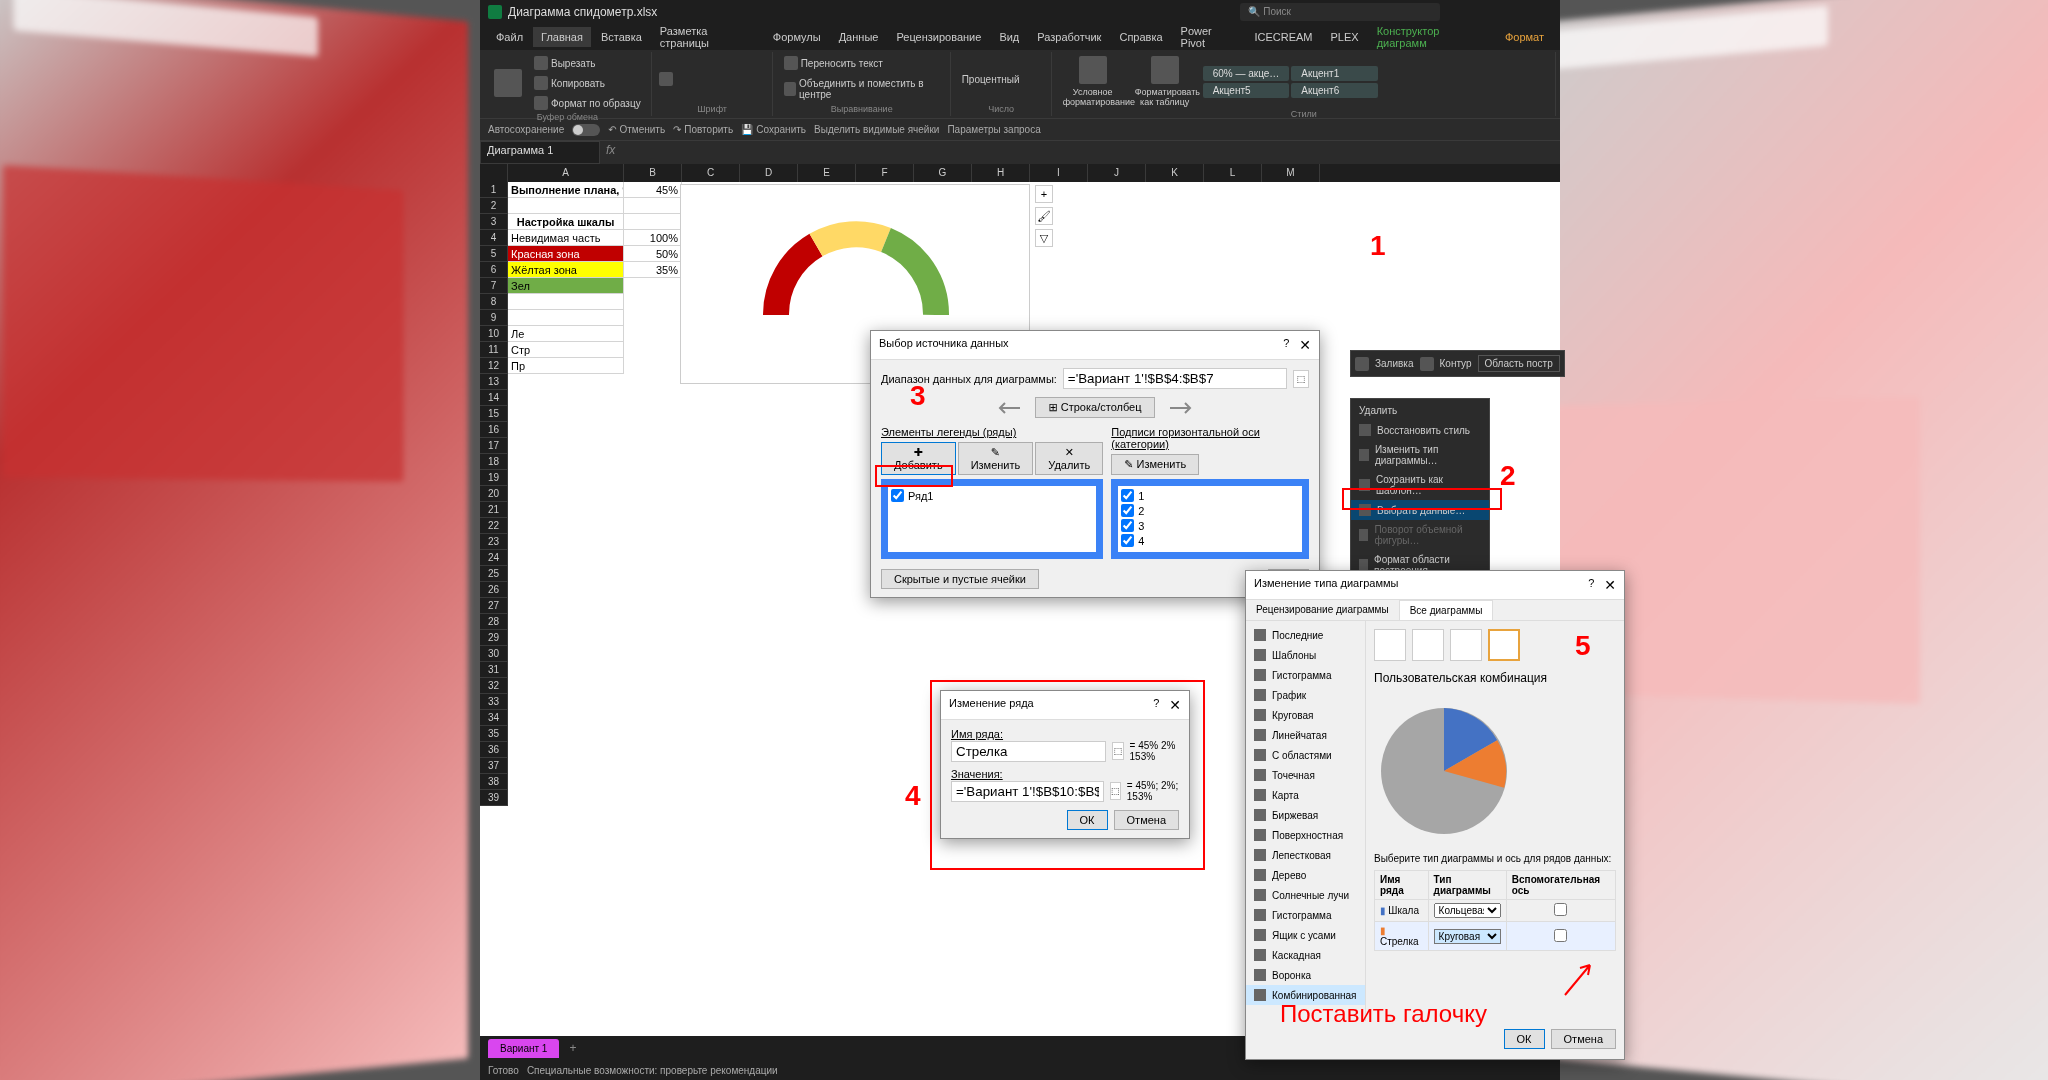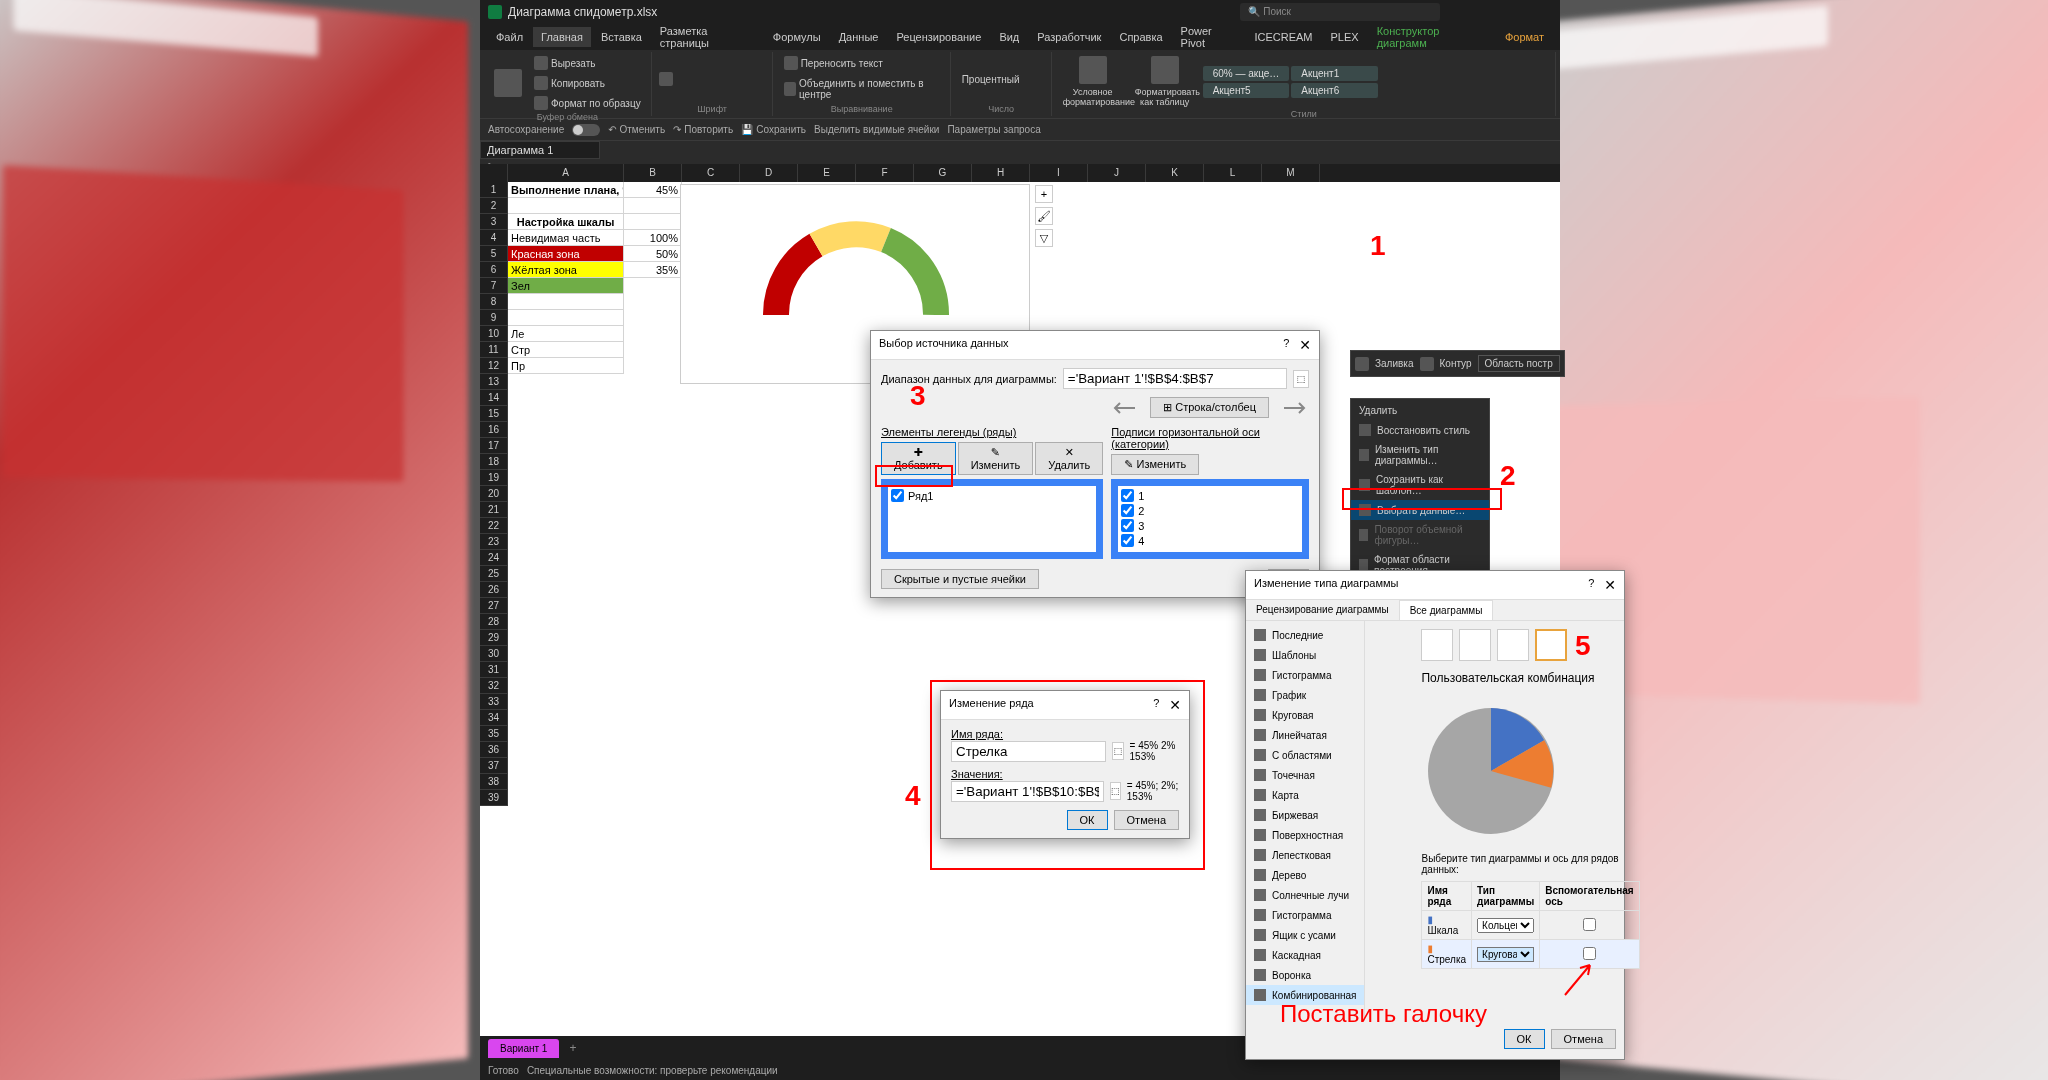--- a/index.html
+++ b/index.html
@@ -24,21 +24,21 @@
 .ribbon-group { border-right:1px solid #3a3a3a; padding:2px 6px; display:flex; flex-direction:column; justify-content:space-between; }
 .ribbon-group .grp-label { font-size:9px; color:#888; text-align:center; }
 .ribbon-group .grp-body { display:flex; gap:4px; flex:1; align-items:center; }
 .rbtn { display:flex; align-items:center; gap:3px; padding:2px 4px; font-size:10px; color:#ccc; }
 .ricon { width:14px; height:14px; background:#555; border-radius:2px; }
 .ricon.big { width:28px; height:28px; }
 .accent-chip { padding:2px 10px; background:#3a4a4a; font-size:10px; border-radius:2px; }
 .qat { height:22px; background:#2b2b2b; display:flex; align-items:center; gap:8px; padding:0 8px; font-size:10px; color:#aaa; border-top:1px solid #3a3a3a; }
 .toggle { width:28px; height:12px; background:#555; border-radius:6px; position:relative; }
 .toggle::after { content:''; width:10px; height:10px; background:#ccc; border-radius:50%; position:absolute; top:1px; left:1px; }
-.namebox-row { height:24px; display:flex; background:#2b2b2b; border-top:1px solid #3a3a3a;flex-direction:column; }
+.namebox-row { height:24px; display:flex; background:#2b2b2b; border-top:1px solid #3a3a3a; }
 .namebox { width:120px; padding:2px 6px; background:#1e1e1e; border:1px solid #3a3a3a; font-size:11px; }
 .fx { padding:2px 6px; color:#888; font-style:italic; }
 
 
 .sheet { position:relative; background:#fff; color:#000; height:calc(100% - 190px); overflow:hidden; }
 .col-headers { display:flex; height:18px; background:#1e1e1e; color:#ccc; font-size:10px; }
 .col-headers .ch { width:58px; text-align:center; border-right:1px solid #3a3a3a; line-height:18px; }
 .col-headers .ch:first-child { width:28px; }
 .row { display:flex; height:16px; font-size:11px; }
 .row .rh { width:28px; background:#1e1e1e; color:#ccc; text-align:center; font-size:10px; border-right:1px solid #3a3a3a; border-bottom:1px solid #3a3a3a; line-height:16px; }
@@ -73,21 +73,21 @@
 .listbox .li { display:flex; align-items:center; gap:4px; font-size:11px; padding:1px; }
 .txtfield { width:100%; border:1px solid #ccc; padding:2px 4px; background:#fff; }
 .input-row { display:flex; align-items:center; gap:6px; margin-bottom:6px; }
 .input-row .picker { width:16px; height:18px; border:1px solid #ccc; background:#fff; display:flex; align-items:center; justify-content:center; font-size:9px; }
 
 
 .chart-types-side { width:120px; border-right:1px solid #ddd; padding:4px 0; }
 .chart-types-side .ct { padding:4px 8px; font-size:10px; display:flex; align-items:center; gap:6px; }
 .chart-types-side .ct.sel { background:#cce8ff; }
 .chart-types-side .ct .cticon { width:12px; height:12px; background:#666; }
-.chart-preview-area { flex:1; padding:8px;margin-left:48px; }
+.chart-preview-area { flex:1; padding:8px; }
 .type-icons { display:flex; gap:6px; margin-bottom:10px; }
 .type-icons .ti { width:32px; height:32px; border:1px solid #ccc; background:#fff; }
 .type-icons .ti.sel { border:2px solid #e8a33d; }
 .pie-preview { width:140px; height:140px; margin:10px auto; }
 .series-table { width:100%; border-collapse:collapse; font-size:10px; margin-top:6px; }
 .series-table th, .series-table td { border:1px solid #ddd; padding:3px 5px; text-align:left; }
 .series-table select { width:100%; font-size:10px; }
 
 
 .anno { position:absolute; color:#ff0000; font-size:28px; font-weight:bold; font-family:Arial; }
@@ -446,21 +446,21 @@
         <span>?</span>
         <span class="dclose">✕</span>
       </span>
     </div>
   <div class="dbody">
     <div class="input-row">
       <span>Диапазон данных для диаграммы:</span>
       <input class="txtfield" style="flex: 1 1 0%;" value="='Вариант 1'!$B$4:$B$7">
       <div class="picker">⬚</div>
     </div>
-    <div style="display:flex;justify-content:flex-end;margin:8px 0;align-items:center;gap:10px">
+    <div style="display:flex;justify-content:center;margin:8px 0;align-items:center;gap:10px">
       <svg width="30" height="20">
           <path d="M25 10 L5 10 M10 5 L5 10 L10 15" stroke="#888" fill="none" stroke-width="2"></path>
         </svg>
       <button class="dbtn">⊞ <span>Строка/столбец</span></button>
       <svg width="30" height="20">
           <path d="M5 10 L25 10 M20 5 L25 10 L20 15" stroke="#888" fill="none" stroke-width="2"></path>
         </svg>
     </div>
     <div style="display:flex;gap:8px">
       <div style="flex:1">

